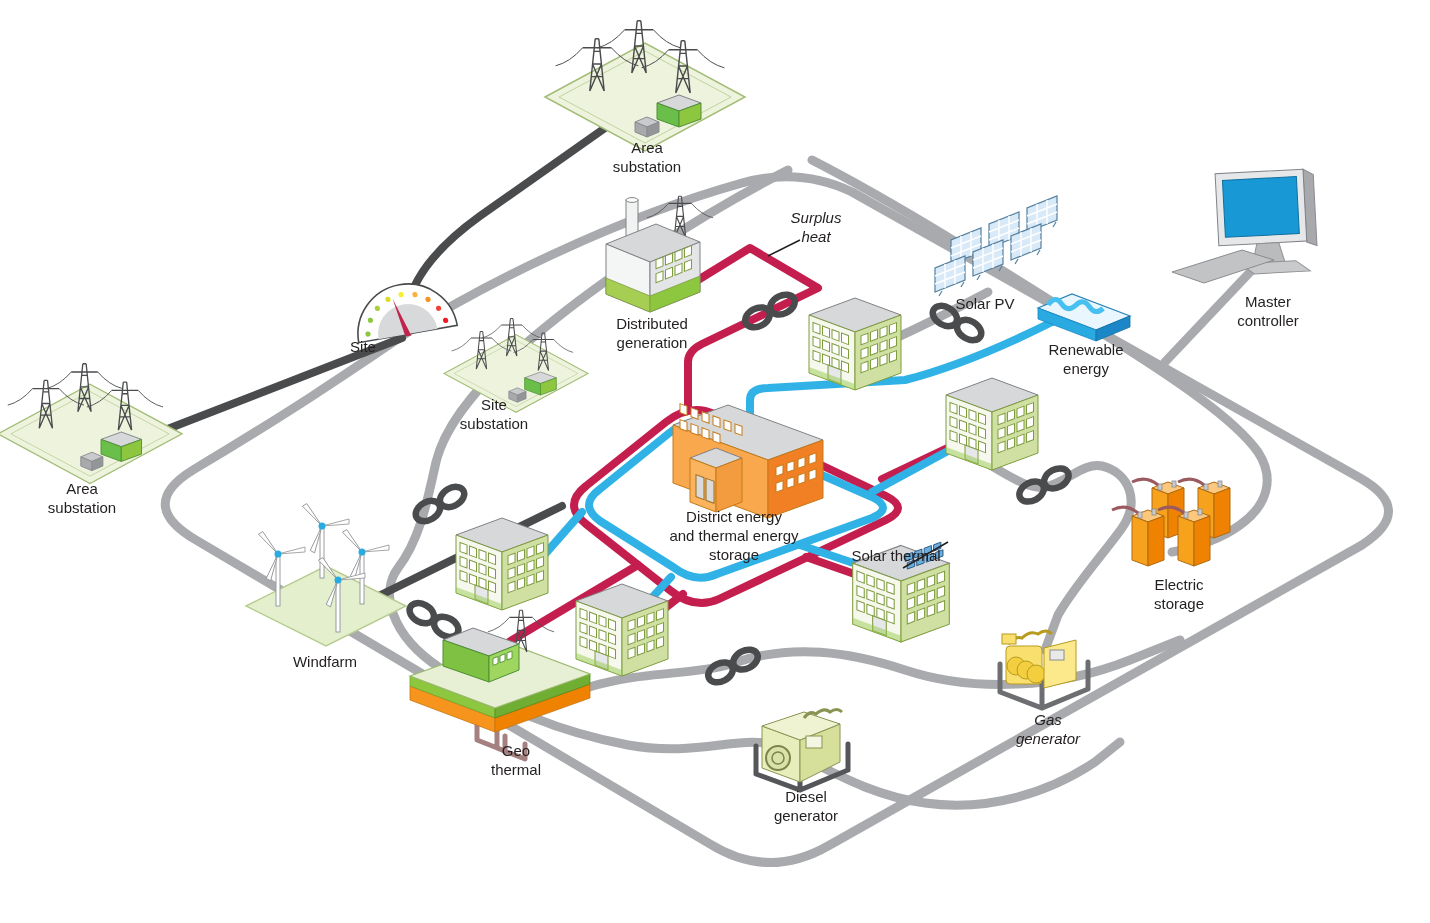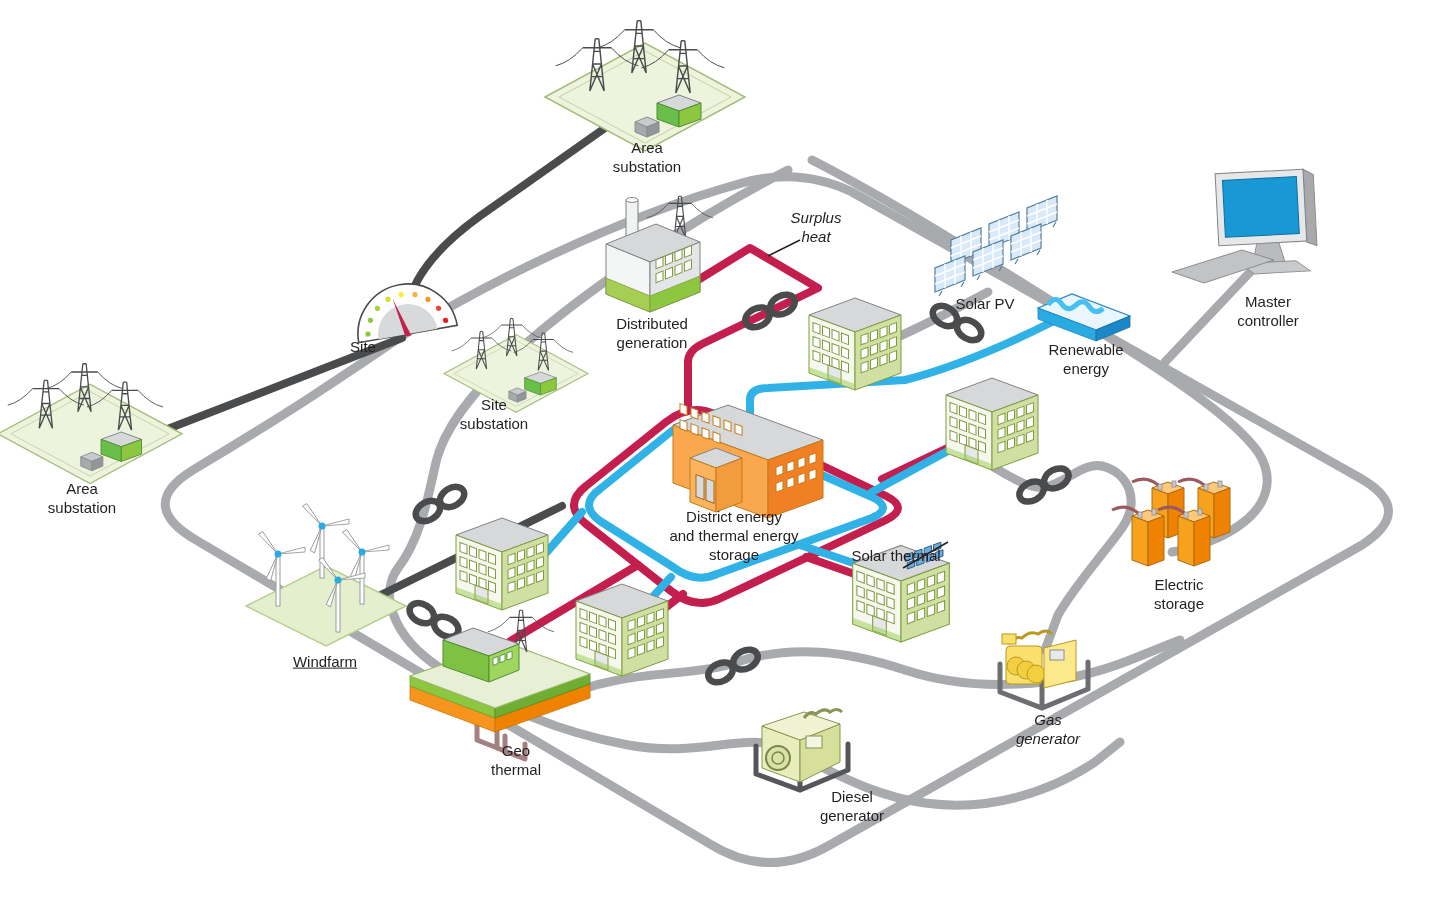--- a/index.html
+++ b/index.html
@@ -353,20 +353,20 @@
 <div class="lbl" style="left:1086px;top:360px;">Renewable
 energy</div>
 <div class="lbl" style="left:1268px;top:312px;">Master
 controller</div>
 <div class="lbl" style="left:726px;top:536px;margin-left:8px;">District energy
 and thermal energy
 storage</div>
 <div class="lbl" style="left:896px;top:528px;margin-top:28px;">Solar thermal</div>
 <div class="lbl" style="left:1164px;top:595px;margin-left:15px;">Electric
 storage</div>
-<div class="lbl" style="left:325px;top:662px;text-decoration:underline;">Windfarm</div>
+<div class="lbl" style="left:325px;top:662px;">Windfarm</div>
 <div class="lbl" style="left:516px;top:761px;">Geo
 thermal</div>
-<div class="lbl" style="left:852px;top:807px;">Diesel
+<div class="lbl" style="left:806px;top:807px;">Diesel
 generator</div>
 <div class="lbl" style="left:1048px;top:730px;font-style:italic;">Gas
 generator</div>
 </div>
 
 </body></html>

